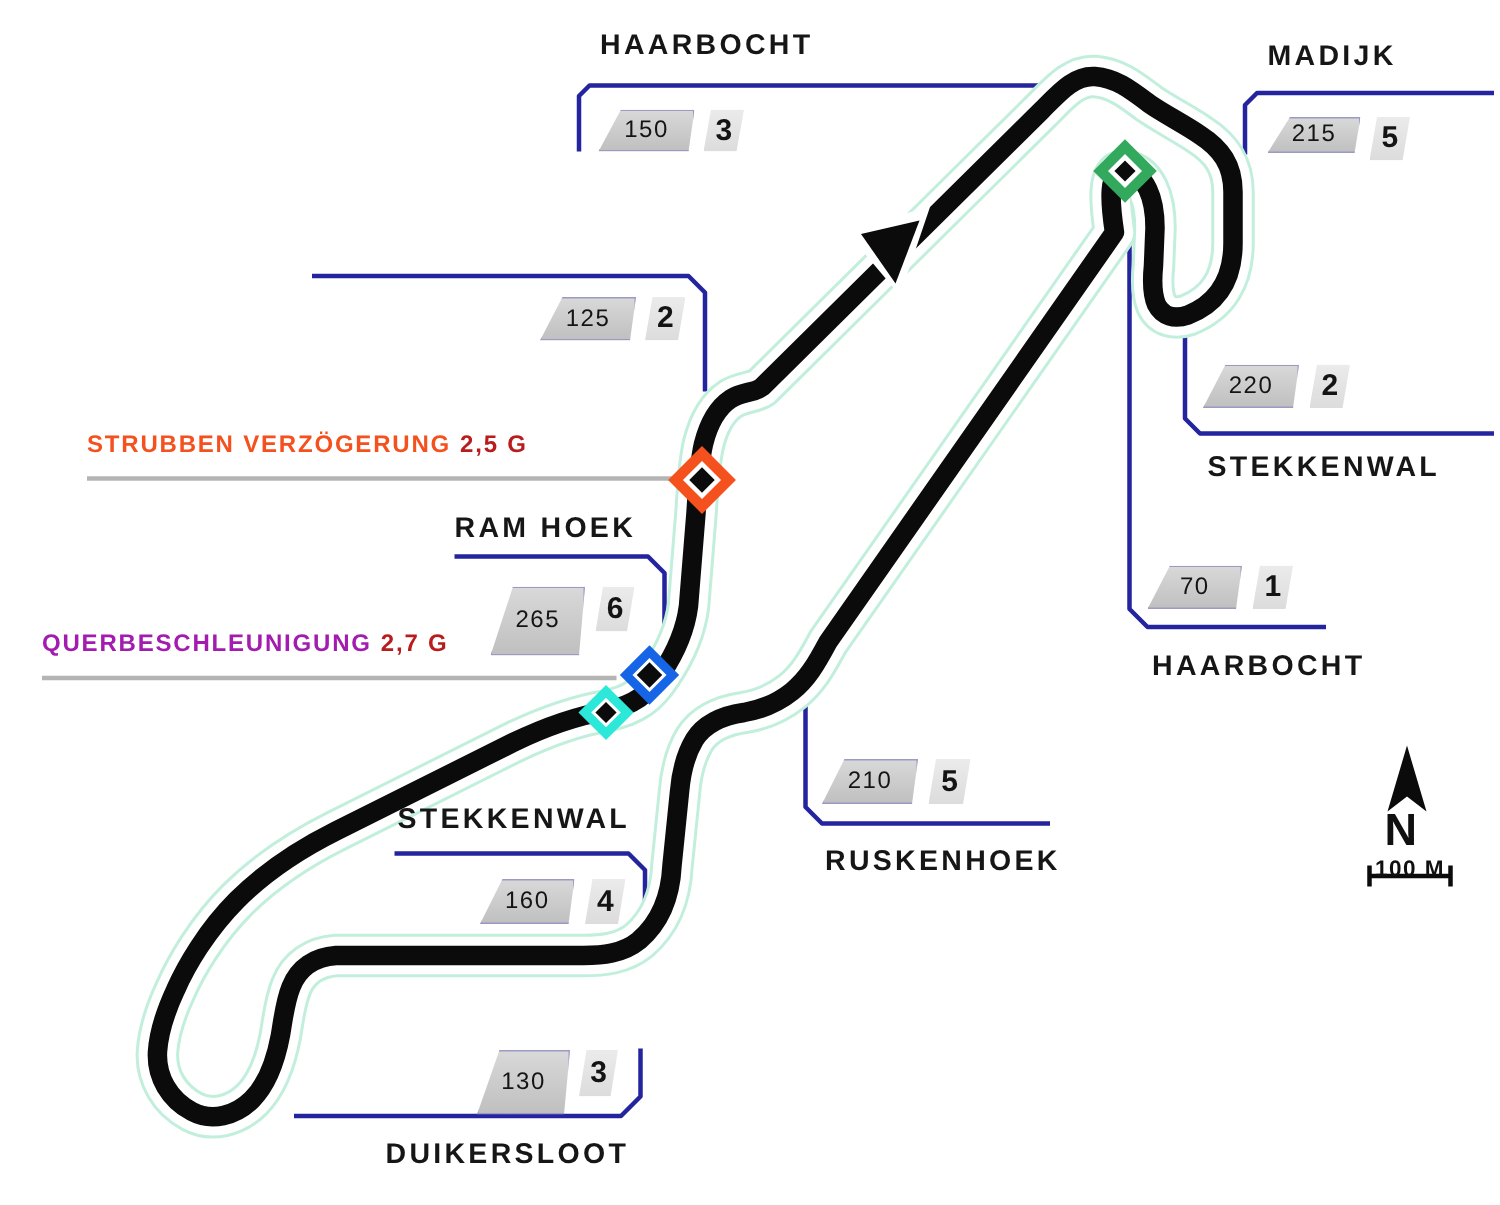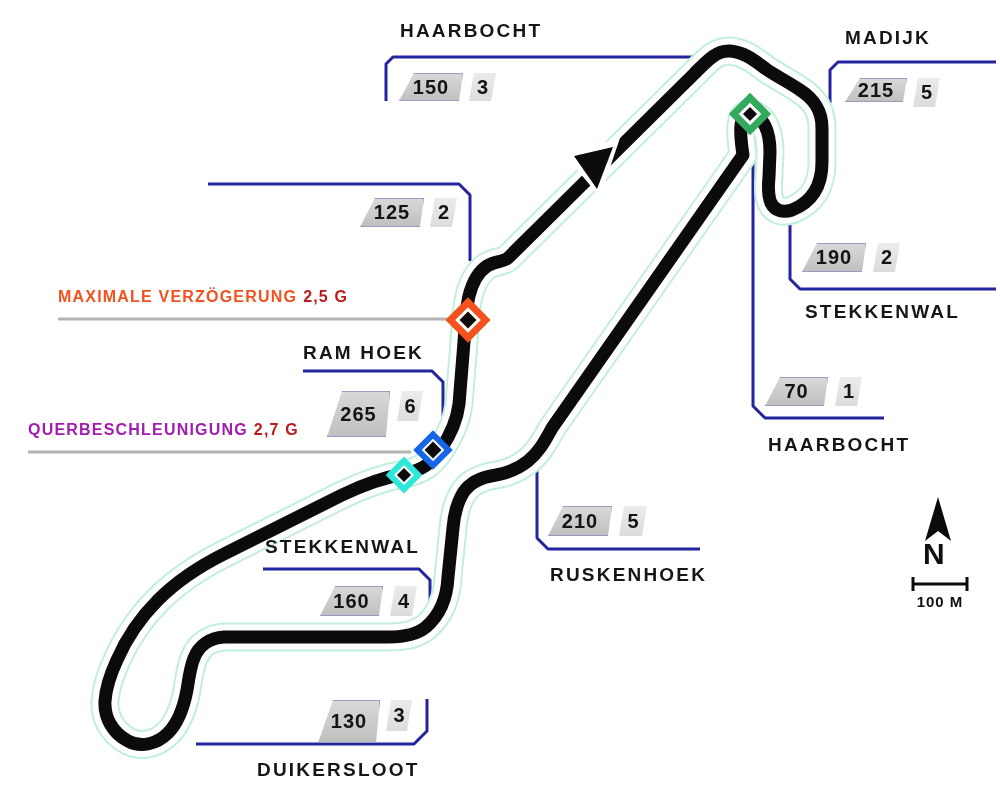--- a/index.html
+++ b/index.html
@@ -3,21 +3,21 @@
 <meta charset="utf-8">
 <style>
   html,body{margin:0;padding:0;background:#ffffff;}
   #page{position:relative;width:1000px;height:803px;background:#ffffff;overflow:hidden;
         font-family:"Liberation Sans","DejaVu Sans",sans-serif;}
   svg{position:absolute;left:0;top:0;}
   .cname{position:absolute;font-weight:700;font-size:19px;letter-spacing:2.2px;color:#161616;white-space:nowrap;}
   .sbox{position:absolute;display:flex;align-items:center;justify-content:center;
         background:linear-gradient(180deg,#d9d9d9,#bfbfbf);
         clip-path:polygon(15px 0, 100% 0, calc(100% - 4px) 100%, 0 100%);
-        font-weight:700;font-size:20px;color:#141414;letter-spacing:1px;
+        font-weight:400;font-size:16px;color:#141414;letter-spacing:1px;
         box-shadow:inset 0 0 0 1px #9a9ac2;}
   .gbox{position:absolute;display:flex;align-items:center;justify-content:center;
         background:linear-gradient(180deg,#ebebeb,#dcdcdc);
         clip-path:polygon(5px 0, 100% 0, calc(100% - 5px) 100%, 0 100%);
         font-weight:700;font-size:20px;color:#141414;}
   .metric{position:absolute;font-weight:700;font-size:16px;letter-spacing:1.2px;white-space:nowrap;}
   .metric .val{color:#b91c1c;margin-left:6px;}
   .m-orange{color:#F4511E;}
   .m-blue{color:#a21caf;}
   .diamond{position:absolute;transform:rotate(45deg);}
@@ -112,40 +112,40 @@
 
   <div class="sbox" style="left:399px;top:73px;width:64px;height:28px;">150</div>
   <div class="gbox" style="left:469px;top:73px;width:27px;height:28px;">3</div>
 
   <div class="sbox" style="left:360px;top:198px;width:64px;height:29px;">125</div>
   <div class="gbox" style="left:430px;top:198px;width:27px;height:29px;">2</div>
 
   <div class="sbox" style="left:845px;top:78px;width:62px;height:24px;">215</div>
   <div class="gbox" style="left:913px;top:78px;width:27px;height:29px;">5</div>
 
-  <div class="sbox" style="left:802px;top:243px;width:64px;height:29px;">190</div>
+  <div class="sbox" style="left:802px;top:243px;width:64px;height:29px;">220</div>
   <div class="gbox" style="left:873px;top:243px;width:27px;height:29px;">2</div>
 
   <div class="sbox" style="left:765px;top:377px;width:63px;height:29px;">70</div>
   <div class="gbox" style="left:835px;top:377px;width:27px;height:29px;">1</div>
 
   <div class="sbox" style="left:548px;top:506px;width:64px;height:30px;">210</div>
   <div class="gbox" style="left:619px;top:506px;width:28px;height:30px;">5</div>
 
   <div class="sbox" style="left:320px;top:586px;width:63px;height:30px;">160</div>
   <div class="gbox" style="left:390px;top:586px;width:27px;height:30px;">4</div>
 
   <div class="sbox" style="left:318px;top:700px;width:62px;height:43px;">130</div>
   <div class="gbox" style="left:386px;top:700px;width:26px;height:31px;">3</div>
 
   <div class="sbox" style="left:327px;top:391px;width:63px;height:46px;">265</div>
   <div class="gbox" style="left:397px;top:391px;width:26px;height:30px;">6</div>
 
   <div class="metric" style="left:58px;top:288px;">
-    <span class="m-orange">MAXIMALE VERZÖGERUNG</span><span class="val">2,5 G</span>
+    <span class="m-orange">STRUBBEN VERZÖGERUNG</span><span class="val">2,5 G</span>
   </div>
   <div class="metric" style="left:28px;top:421px;">
     <span class="m-blue">QUERBESCHLEUNIGUNG</span><span class="val">2,7 G</span>
   </div>
 
   <div class="diamond" style="left:452px;top:304px;width:32px;height:32px;background:#F4511E;">
     <div class="ring" style="left:7px;top:7px;right:7px;bottom:7px;"></div>
     <div class="core" style="left:10px;top:10px;right:10px;bottom:10px;"></div>
   </div>
   <div class="diamond" style="left:419px;top:436px;width:28px;height:28px;background:#1565E6;">
@@ -155,15 +155,15 @@
   <div class="diamond" style="left:391px;top:462px;width:26px;height:26px;background:#2BE8D9;">
     <div class="ring" style="left:6px;top:6px;right:6px;bottom:6px;"></div>
     <div class="core" style="left:8px;top:8px;right:8px;bottom:8px;"></div>
   </div>
   <div class="diamond" style="left:735px;top:99px;width:30px;height:30px;background:#33A95E;">
     <div class="ring" style="left:7px;top:7px;right:7px;bottom:7px;"></div>
     <div class="core" style="left:10px;top:10px;right:10px;bottom:10px;"></div>
   </div>
 
   <div class="compass-n" style="left:923px;top:537px;">N</div>
-  <div class="compass-scale" style="left:908px;top:593px;">100 M</div>
+  <div class="compass-scale" style="left:908px;top:571px;">100 M</div>
 
 </div>
 
 </body></html>

